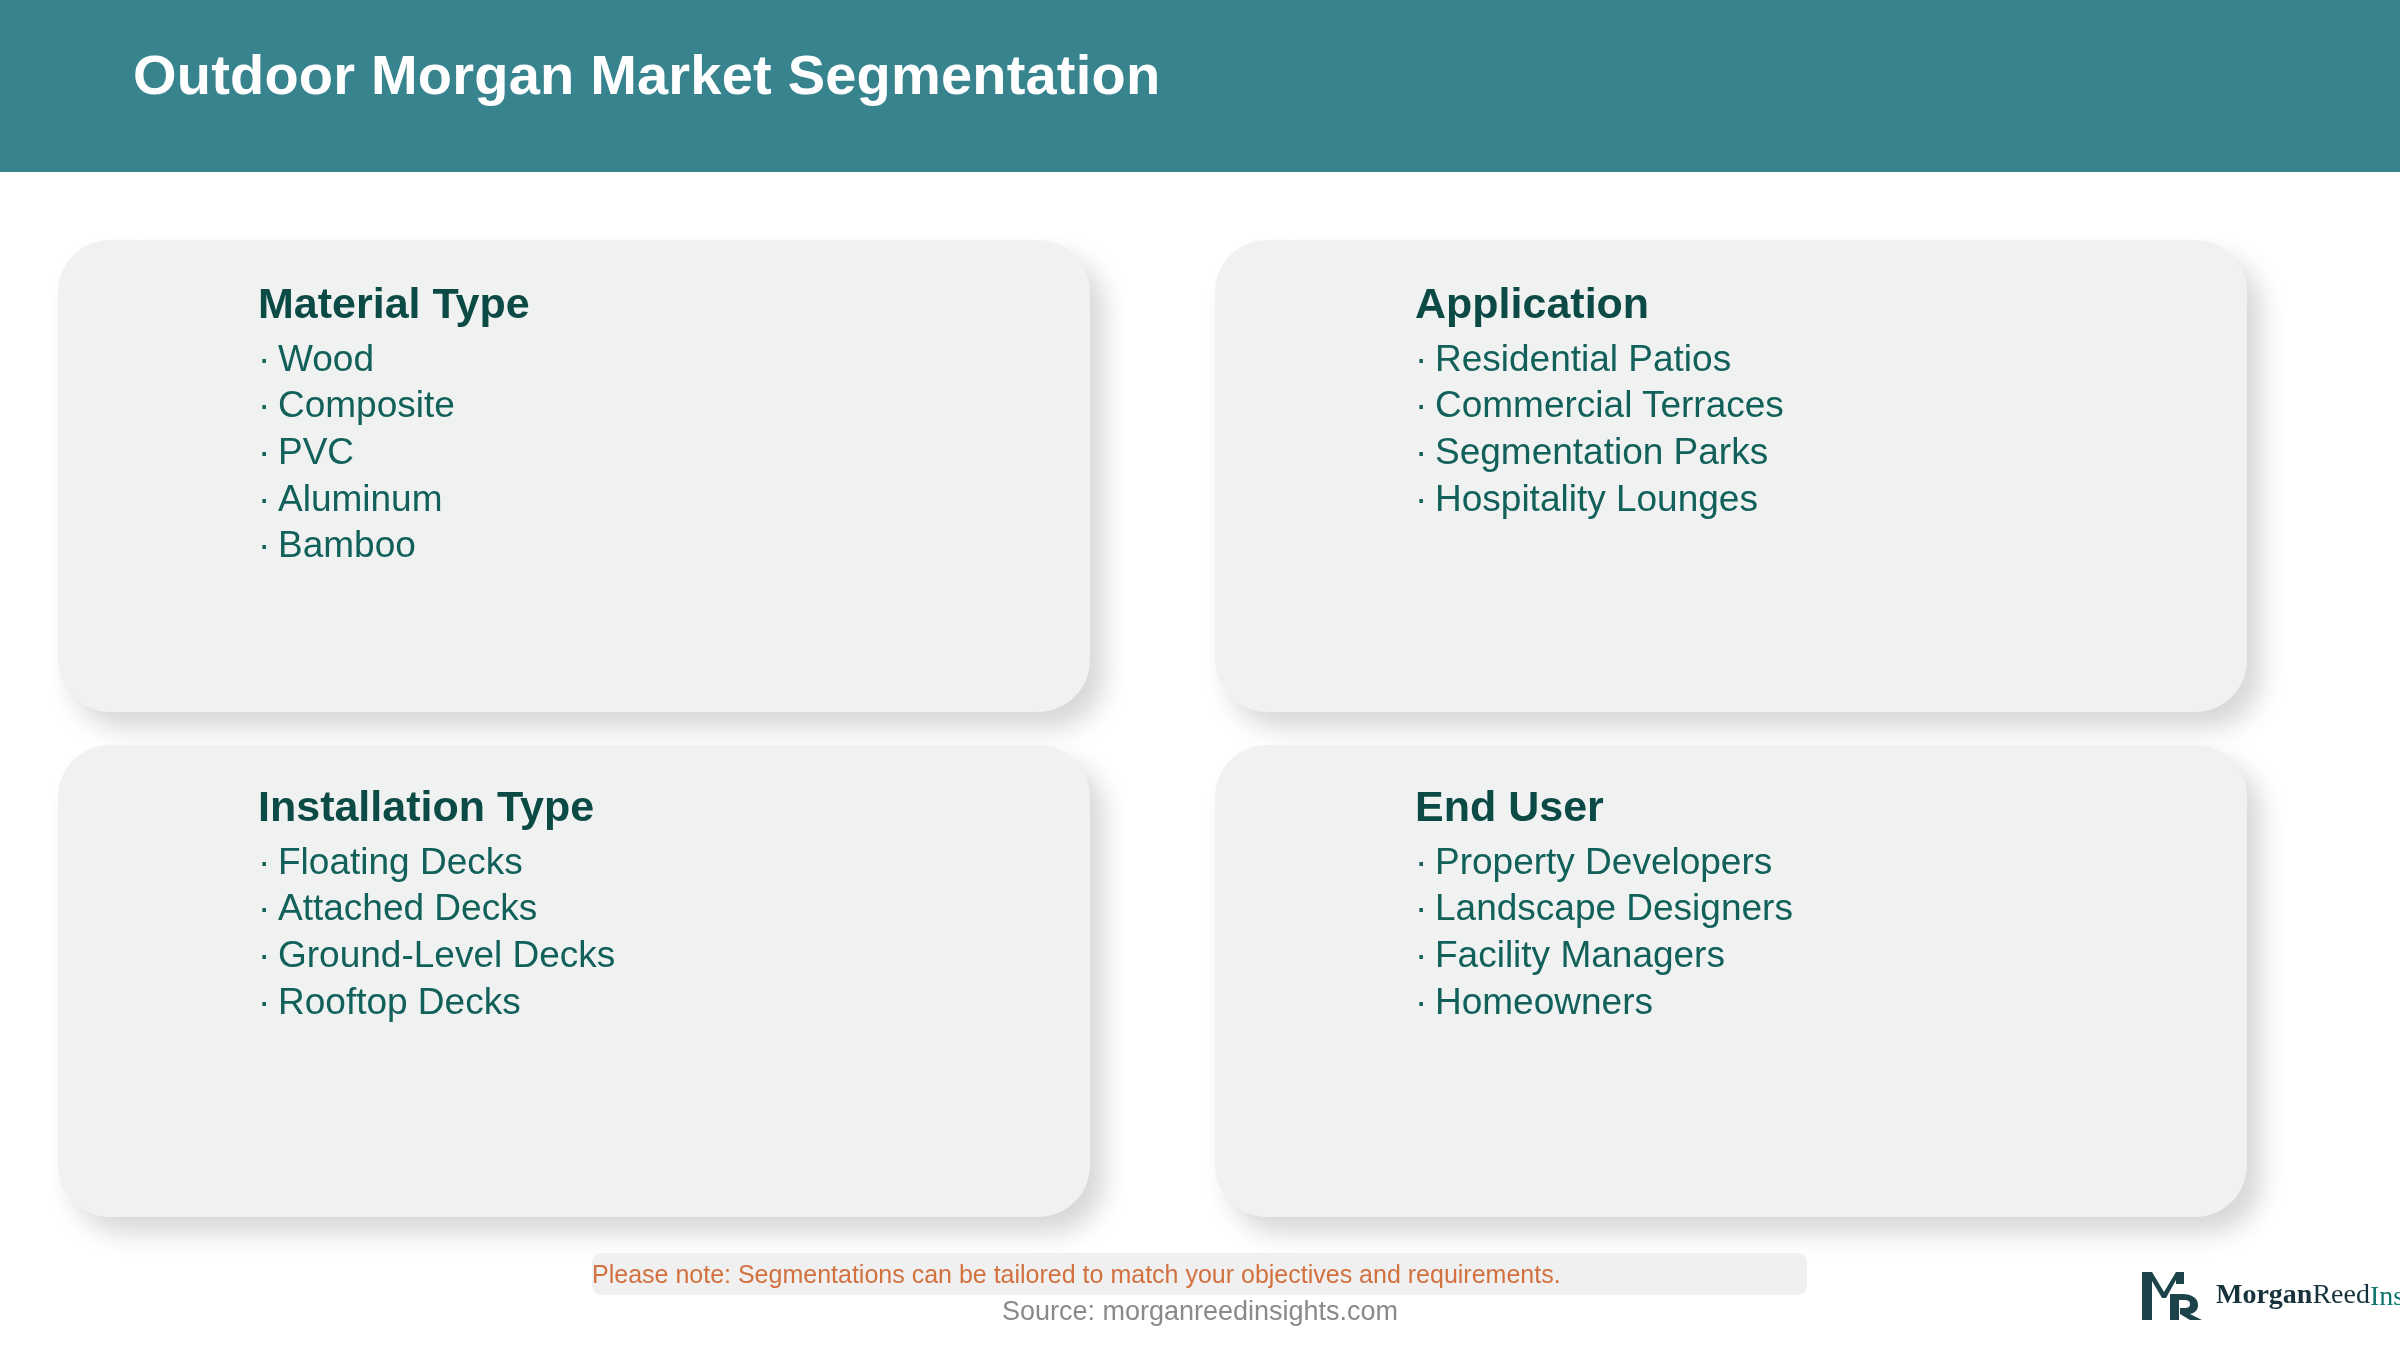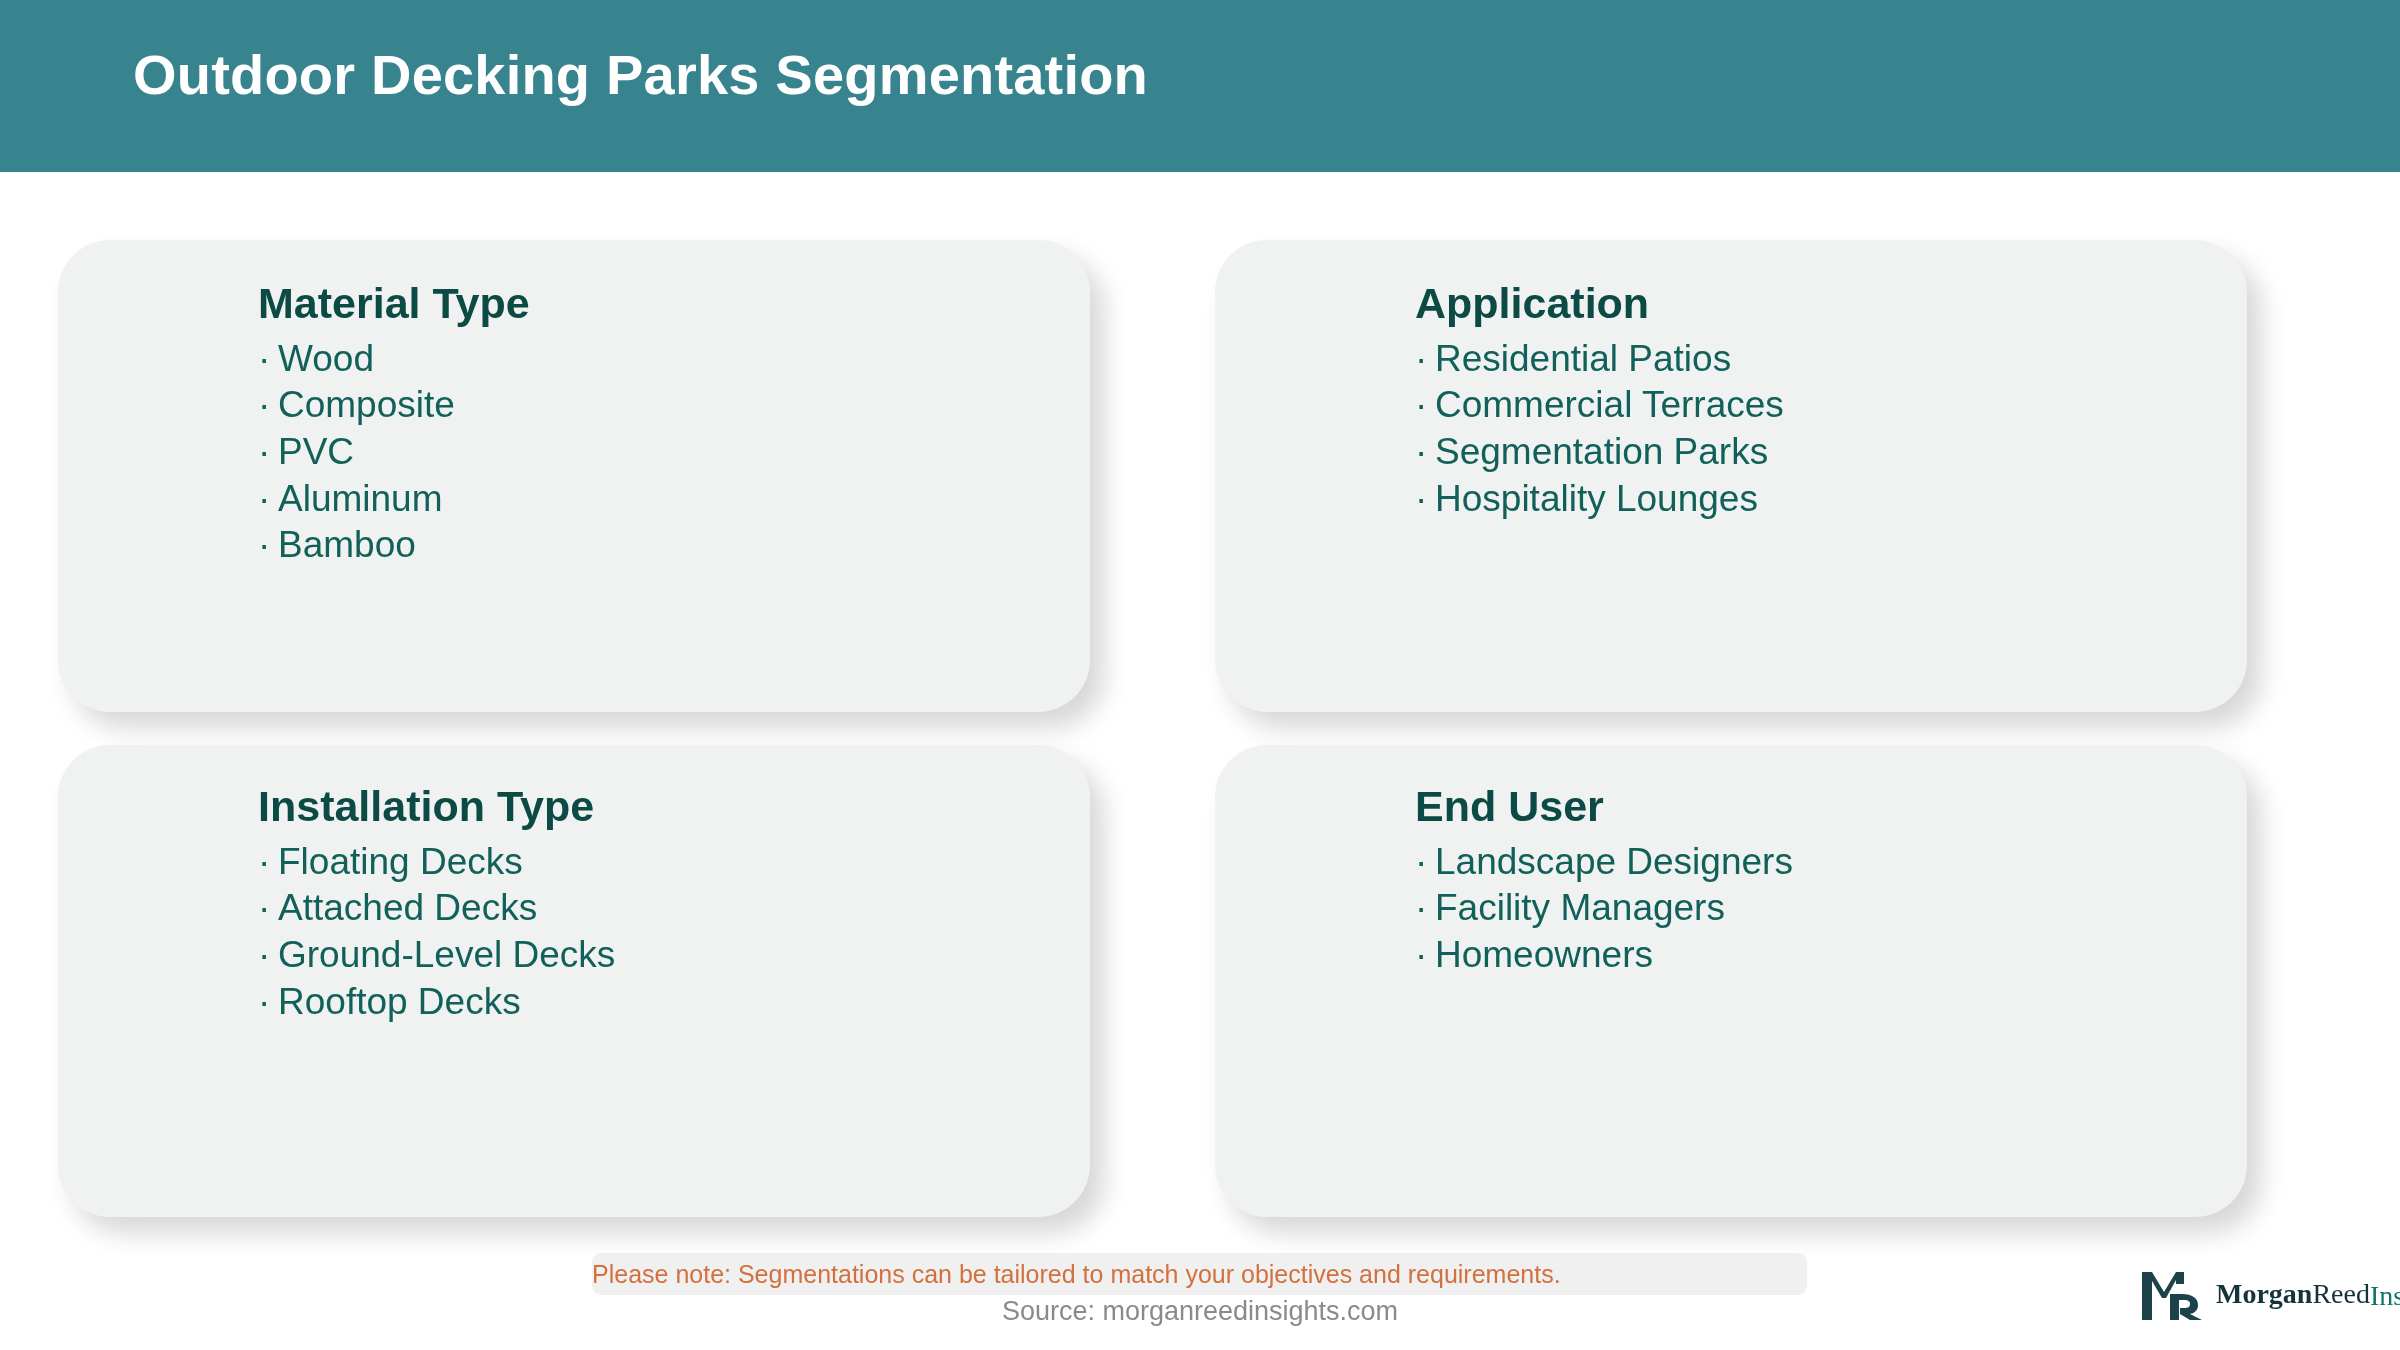--- a/index.html
+++ b/index.html
@@ -157,21 +157,21 @@
     font-size: 28px;
     color: #0f766e;
     white-space: nowrap;
     margin-top: 2px;
   }
 </style>
 </head>
 <body>
 
 <div class="header-bar">
-  <div class="header-title">Outdoor Decking Parks Segmentation</div>
+  <div class="header-title">Outdoor Morgan Market Segmentation</div>
 </div>
 
 <div class="cards-area">
 
   <div class="card card-0">
     <div class="card-inner">
       <div class="card-heading">Material Type</div>
       <ul class="card-list">
         <li><span class="bullet-dot">·</span><span>Wood</span></li>
         <li><span class="bullet-dot">·</span><span>Composite</span></li>
@@ -203,20 +203,21 @@
         <li><span class="bullet-dot">·</span><span>Ground-Level Decks</span></li>
         <li><span class="bullet-dot">·</span><span>Rooftop Decks</span></li>
       </ul>
     </div>
   </div>
 
   <div class="card card-3">
     <div class="card-inner">
       <div class="card-heading">End User</div>
       <ul class="card-list">
+        <li><span class="bullet-dot">·</span><span>Property Developers</span></li>
         <li><span class="bullet-dot">·</span><span>Landscape Designers</span></li>
         <li><span class="bullet-dot">·</span><span>Facility Managers</span></li>
         <li><span class="bullet-dot">·</span><span>Homeowners</span></li>
       </ul>
     </div>
   </div>
 
 </div>
 
 <div class="note-pill">

